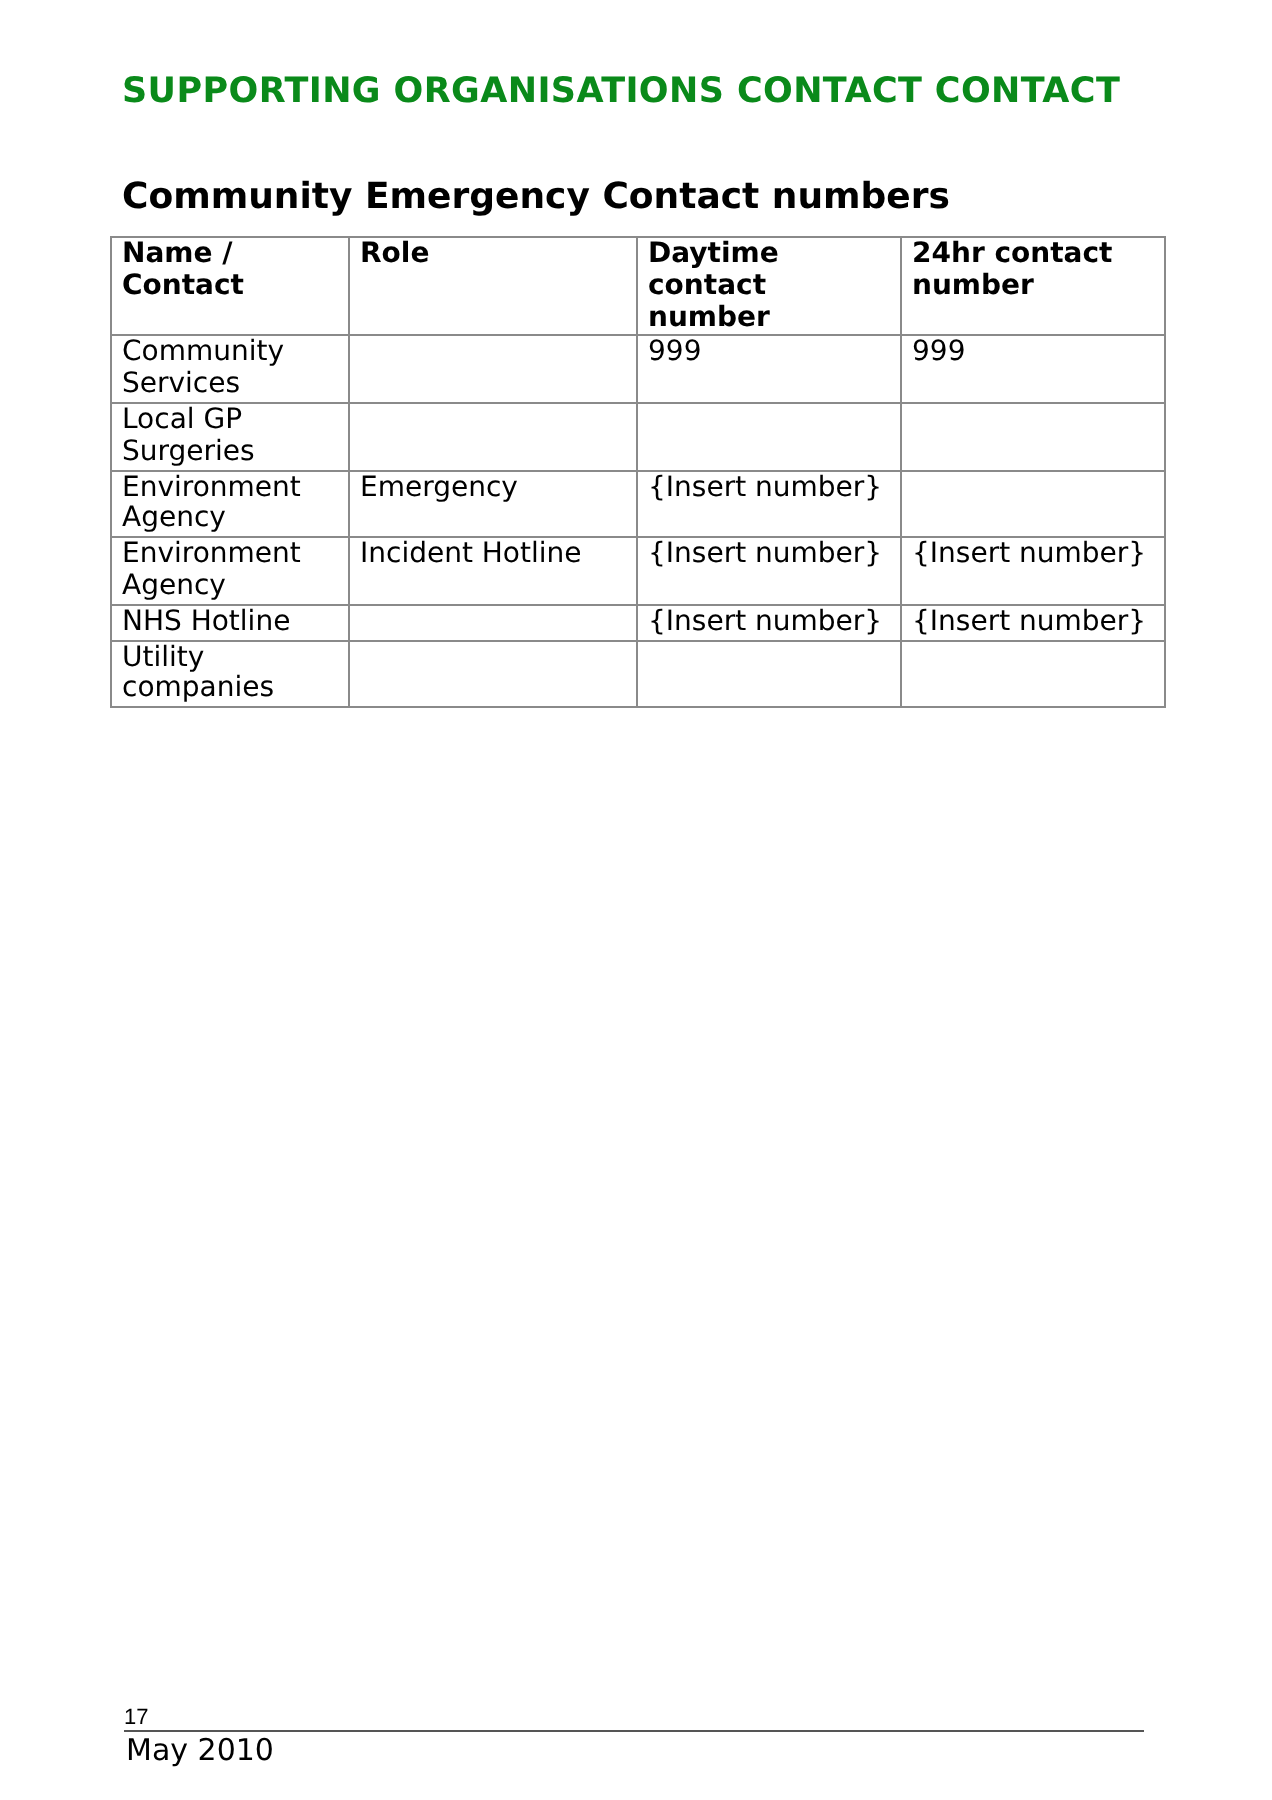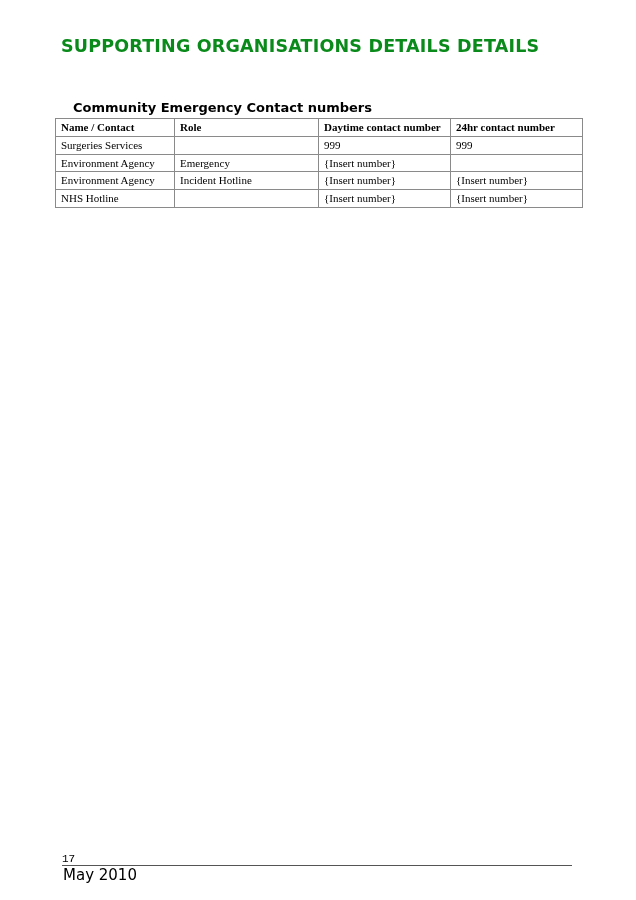--- a/index.html
+++ b/index.html
@@ -1,73 +1,85 @@
 <!DOCTYPE html>
 <html><head>
   <meta charset="utf-8">
   <style>
     html, body { margin: 0; padding: 0; background: #ffffff; }
     body { width: 636px; height: 900px; position: relative; overflow: hidden;
            font-family: "DejaVu Sans", sans-serif; color: #000; }
     .title { position: absolute; left: 61px; top: 36px; font-size: 17.5px; font-weight: bold;
              color: #0a8a1a; letter-spacing: 0.2px; margin: 0; }
-    .subtitle { position: absolute; left: 61px; top: 88px; font-size: 13px; font-weight: bold; margin: 12px; }
+    .subtitle { position: absolute; left: 61px; top: 88px; font-size: 18px; font-weight: bold; margin: 0; }
     table.contacts { position: absolute; left: 55px; top: 118px; border-collapse: collapse;
-                     width: 527px; table-layout: fixed; font-size: 11px; line-height: 15.8px; font-family: Liberation Serif, serif; }
+                     width: 527px; table-layout: fixed; font-size: 14px; line-height: 15.8px; }
     table.contacts td, table.contacts th { border: 1px solid #8a8a8a; padding: 1px 5px 0 5px;
                      vertical-align: top; text-align: left; }
     table.contacts th { font-weight: bold; }
     .col1 { width: 119px; } .col2 { width: 144px; } .col3 { width: 132px; } .col4 { width: 132px; }
     tr.tall td { height: 45px; vertical-align: bottom; padding-bottom: 2px; }
-    .footer-page { position: absolute; left: 62px; top: 853px; font-family: Liberation Mono, monospace; font-size: 11px; }
+    .footer-page { position: absolute; left: 62px; top: 853px; font-family: Liberation Sans, sans-serif; font-size: 11px; }
     .footer-rule { position: absolute; left: 62px; top: 865px; width: 510px; height: 0; border-top: 1.5px solid #555; }
     .footer-date { position: absolute; left: 63px; top: 866px; font-size: 15px; }
   </style>
 </head>
 <body>
 
-<h1 class="title">SUPPORTING ORGANISATIONS DETAILS DETAILS</h1>
+<h1 class="title">SUPPORTING ORGANISATIONS CONTACT CONTACT</h1>
 <h2 class="subtitle">Community Emergency Contact numbers</h2>
 
 <table class="contacts">
   <colgroup>
       <col class="col1">
       <col class="col2">
       <col class="col3">
       <col class="col4">
     </colgroup>
   <tbody>
       <tr>
     <th>Name / Contact</th>
     <th>Role</th>
     <th>Daytime contact number</th>
     <th>24hr contact number</th>
   </tr>
   <tr>
-    <td>Surgeries Services</td>
+    <td>Community Services</td>
     <td></td>
     <td>999</td>
     <td>999</td>
+  </tr>
+  <tr>
+    <td>Local GP Surgeries</td>
+    <td></td>
+    <td></td>
+    <td></td>
   </tr>
   <tr>
     <td>Environment Agency</td>
     <td>Emergency</td>
     <td>{Insert number}</td>
     <td></td>
   </tr>
   <tr>
     <td>Environment Agency</td>
     <td>Incident Hotline</td>
     <td>{Insert number}</td>
     <td>{Insert number}</td>
   </tr>
   <tr>
     <td>NHS Hotline</td>
     <td></td>
     <td>{Insert number}</td>
     <td>{Insert number}</td>
   </tr>
+  <tr>
+    <td>Utility companies</td>
+    <td></td>
+    <td></td>
+    <td></td>
+  </tr>
 </tbody>
   </table>
 
 <div class="footer-page">17</div>
 <div class="footer-rule"></div>
 <div class="footer-date">May 2010</div>
 
 </body></html>

